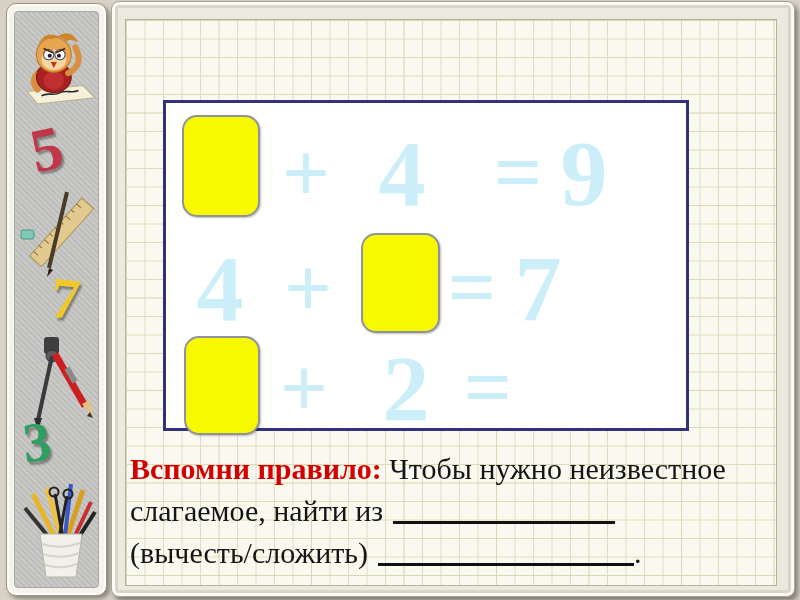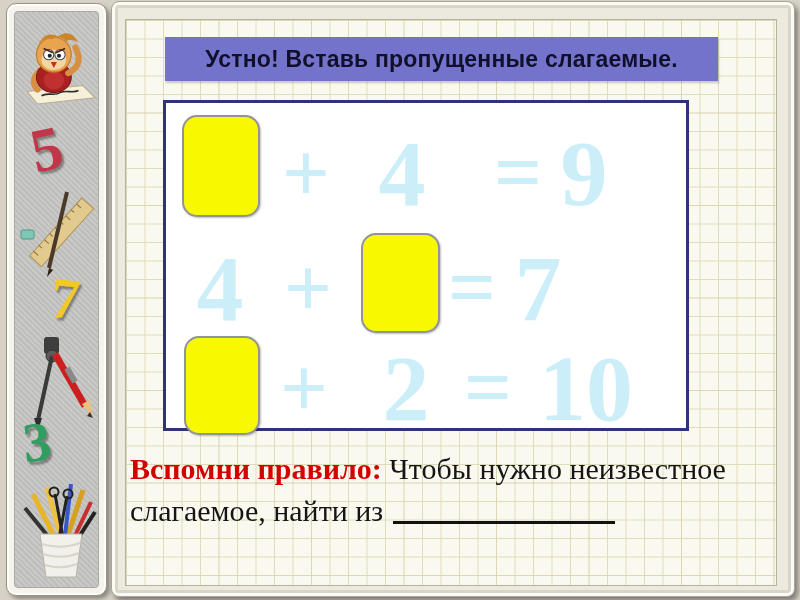--- a/index.html
+++ b/index.html
@@ -148,48 +148,47 @@
         <path d="M21 54 L63 54 L57 97 L27 97 Z" fill="#f2f0ea" stroke="#b8b4aa"></path>
         <path d="M23 64 Q42 70 61 63 M24 74 Q42 80 60 73 M26 85 Q42 90 58 84" fill="none" stroke="#d8d4ca" stroke-width="2"></path>
       </svg>
 
     </div>
   </div>
 
   <div class="slide-frame"></div>
   <div class="paper"></div>
 
-  <div class="banner">
-    <span>Устно! Вставь пропущенные слагаемые.</span>
-  </div>
 
   <div class="eq-box">
 
     <div class="ybox" style="left:16px;top:12px;width:78px;height:102px"></div>
     <span class="num op" style="left:140px;top:70px">+</span>
     <span class="num" style="left:236px;top:70px">4</span>
     <span class="num op" style="left:352px;top:70px">=</span>
     <span class="num" style="left:418px;top:70px">9</span>
 
     <span class="num" style="left:54px;top:185px">4</span>
     <span class="num op" style="left:142px;top:185px">+</span>
     <div class="ybox" style="left:195px;top:130px;width:79px;height:100px"></div>
     <span class="num op" style="left:306px;top:185px">=</span>
     <span class="num" style="left:372px;top:185px">7</span>
 
     <div class="ybox" style="left:18px;top:233px;width:76px;height:99px"></div>
     <span class="num op" style="left:138px;top:285px">+</span>
     <span class="num" style="left:240px;top:285px">2</span>
     <span class="num op" style="left:322px;top:285px">=</span>
-    <span class="num" style="left:420px;top:285px">10</span>
   </div>
 
   <div class="rule">
     <div>
       <span class="rule-label">Вспомни правило:</span>
       <span>Чтобы нужно неизвестное</span>
     </div>
     <div>
       <span>слагаемое, найти из</span><span class="blank blank-1"></span>
     </div>
+    <div>
+      <span>(вычесть/сложить)</span><span class="blank blank-2"></span><span>.</span>
+    </div>
   </div>
 
 </div>
 
 </body></html>

